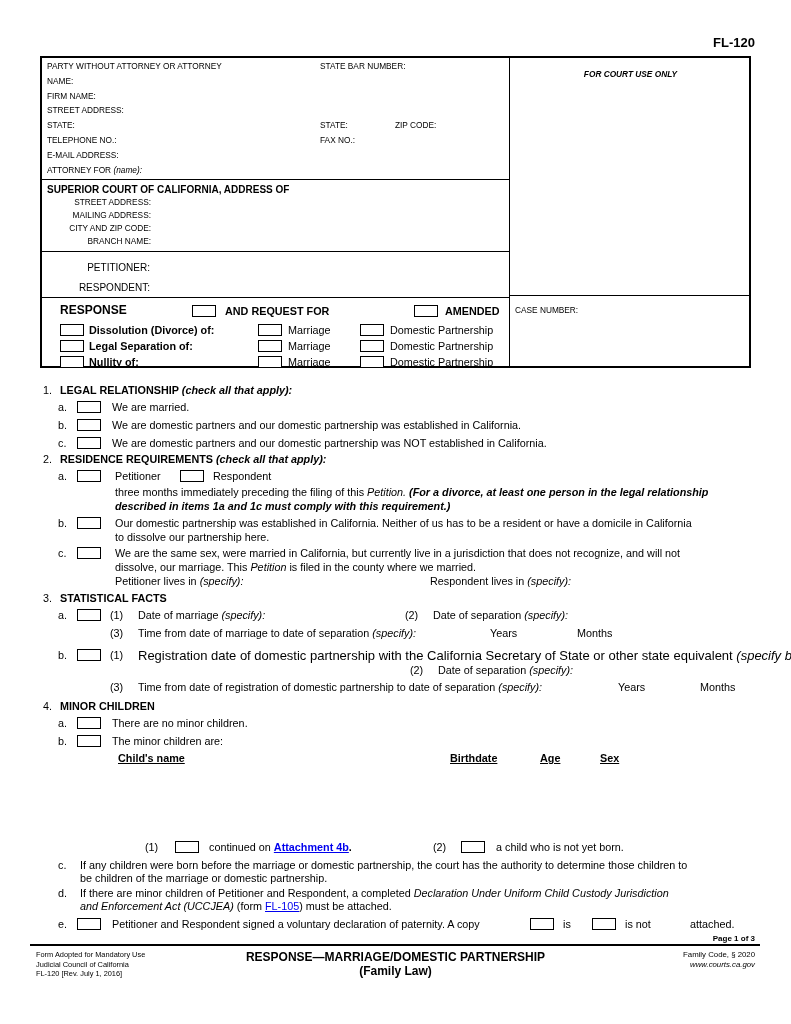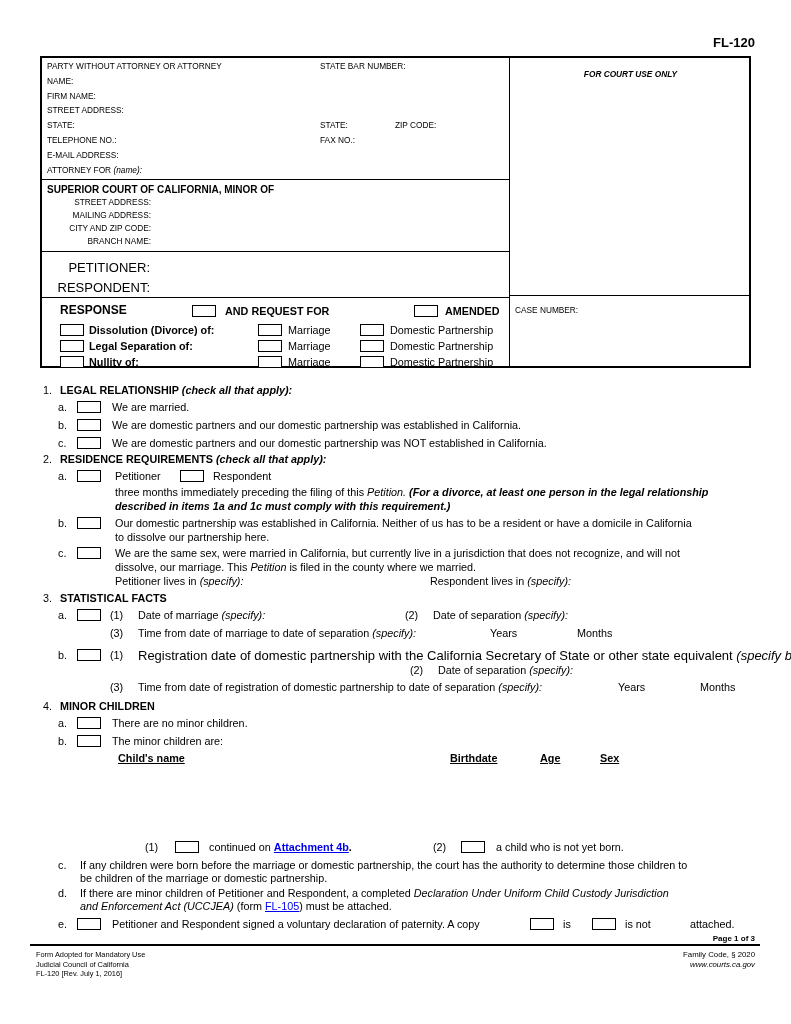--- a/index.html
+++ b/index.html
@@ -17,21 +17,21 @@
   
   .hbox { position:absolute; left:40px; top:56px; width:711px; height:312px; border:2px solid #000; }
   .hleft { position:absolute; left:0; top:0; width:468px; height:100%; border-right:1.5px solid #000; }
   .hright { position:absolute; left:468px; top:0; width:241px; height:100%; }
   .attorney { position:absolute; left:0; top:0; width:100%; height:122px; border-bottom:1.5px solid #000; padding:3px 5px; }
   .arow { position:relative; height:14.8px; font-size:8.3px; }
   .court { position:absolute; left:0; top:122px; width:100%; height:72px; border-bottom:1.5px solid #000; padding:3px 5px; }
   .crow { font-size:8.3px; line-height:13px; }
   .clab { display:inline-block; width:104px; text-align:right; }
   .party { position:absolute; left:0; top:194px; width:100%; height:46px; border-bottom:1.5px solid #000; padding:6px 5px; }
-  .prow { font-size:13px; line-height:20px; }
+  .prow { font-size:10px; line-height:20px; }
   .plab { display:inline-block; width:103px; text-align:right; }
   .respbox { position:absolute; left:0; top:240px; width:100%; height:72px; }
   .courtuse { position:absolute; left:0; top:0; width:100%; height:238px; border-bottom:1.5px solid #000; text-align:center; padding-top:5px; }
   .casenum { position:absolute; left:0; top:238px; width:100%; height:74px; padding:3px 5px; }
   .footrule { position:absolute; left:30px; top:944px; width:730px; height:2px; background:#000; }
 </style>
 </head>
 <body>
 
 <div class="page">
@@ -58,21 +58,21 @@
           <span>TELEPHONE NO.:</span>
           <span style="position:absolute; left:273px; top:0;">FAX NO.:</span>
         </div>
         <div class="arow"><span>E-MAIL ADDRESS:</span></div>
         <div class="arow">
           <span>ATTORNEY FOR </span><span class="it">(name):</span>
         </div>
       </div>
 
       <div class="court">
-        <div class="crow b" style="font-size:10px;">SUPERIOR COURT OF CALIFORNIA, MINOR OF</div>
+        <div class="crow b" style="font-size:10px;">SUPERIOR COURT OF CALIFORNIA, ADDRESS OF</div>
         <div class="crow"><span class="clab">STREET ADDRESS:</span></div>
         <div class="crow"><span class="clab">MAILING ADDRESS:</span></div>
         <div class="crow"><span class="clab">CITY AND ZIP CODE:</span></div>
         <div class="crow"><span class="clab">BRANCH NAME:</span></div>
       </div>
 
       <div class="party">
         <div class="prow"><span class="plab">PETITIONER:</span></div>
         <div class="prow"><span class="plab">RESPONDENT:</span></div>
       </div>
@@ -227,19 +227,23 @@
 
   <span class="L b" style="right:36px; top:932px; font-size:8px;">Page 1 of 3</span>
   <div class="footrule"></div>
 
   <div class="L" style="left:36px; top:950px; font-size:7.4px; line-height:9.5px; white-space:normal; width:160px;">
     <div>Form Adopted for Mandatory Use</div>
     <div>Judicial Council of California</div>
     <div>FL-120 [Rev. July 1, 2016]</div>
   </div>
 
+  <div class="L" style="left:0; top:950px; width:791px; text-align:center; white-space:normal;">
+    <div class="b" style="font-size:12px; line-height:14px;">RESPONSE—MARRIAGE/DOMESTIC PARTNERSHIP</div>
+    <div class="b" style="font-size:12px; line-height:14px;">(Family Law)</div>
+  </div>
 
   <div class="L" style="right:36px; top:950px; font-size:7.8px; line-height:10px; text-align:right; white-space:normal; width:130px;">
     <div>Family Code, § 2020</div>
     <div class="it">www.courts.ca.gov</div>
   </div>
 
 </div>
 
 </body></html>

